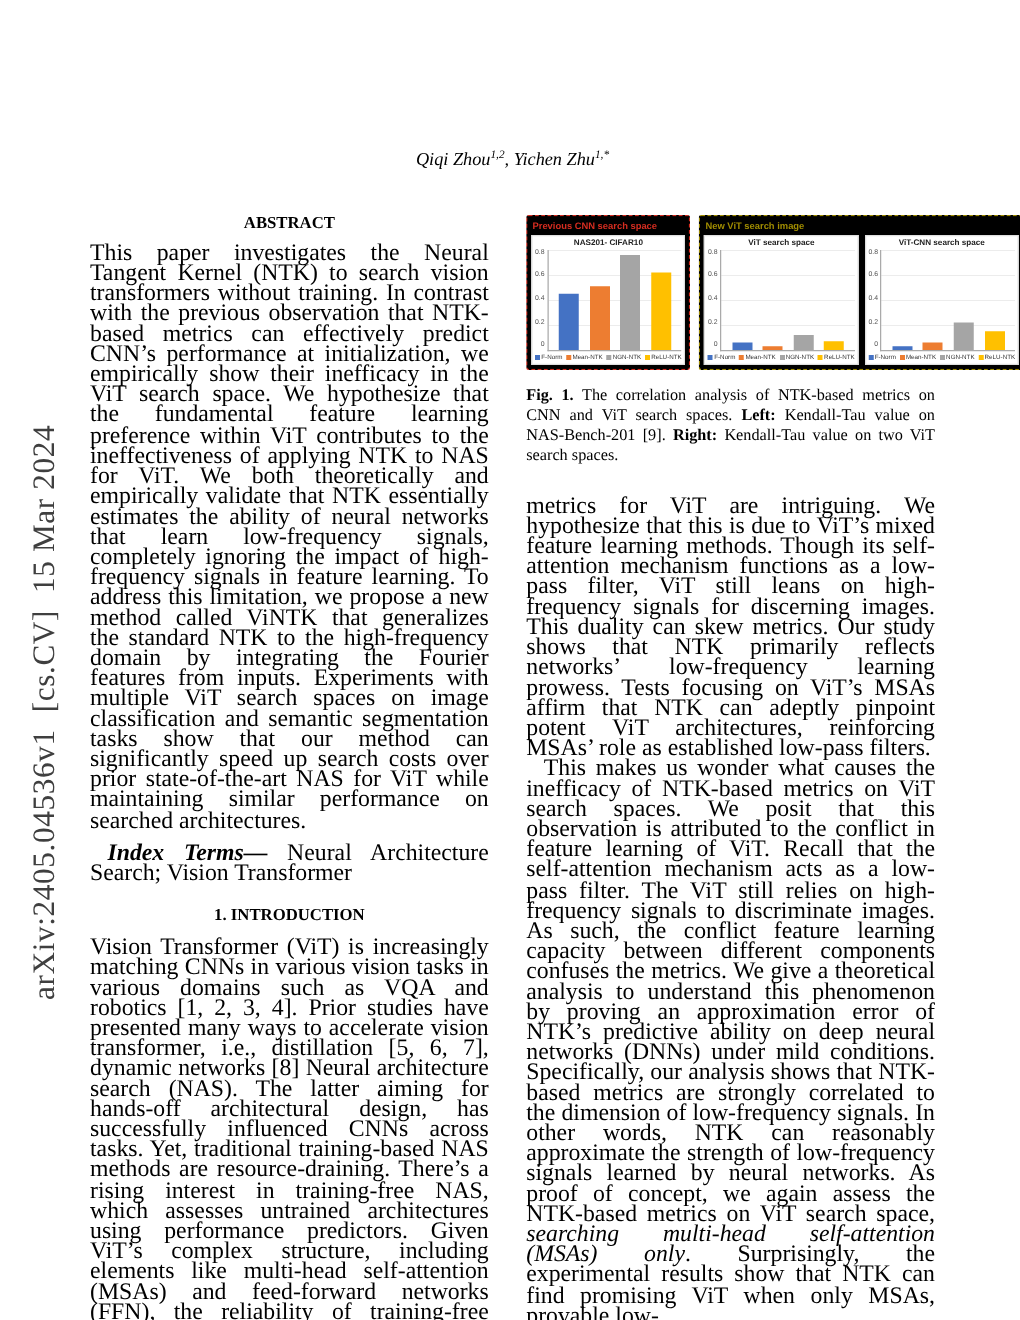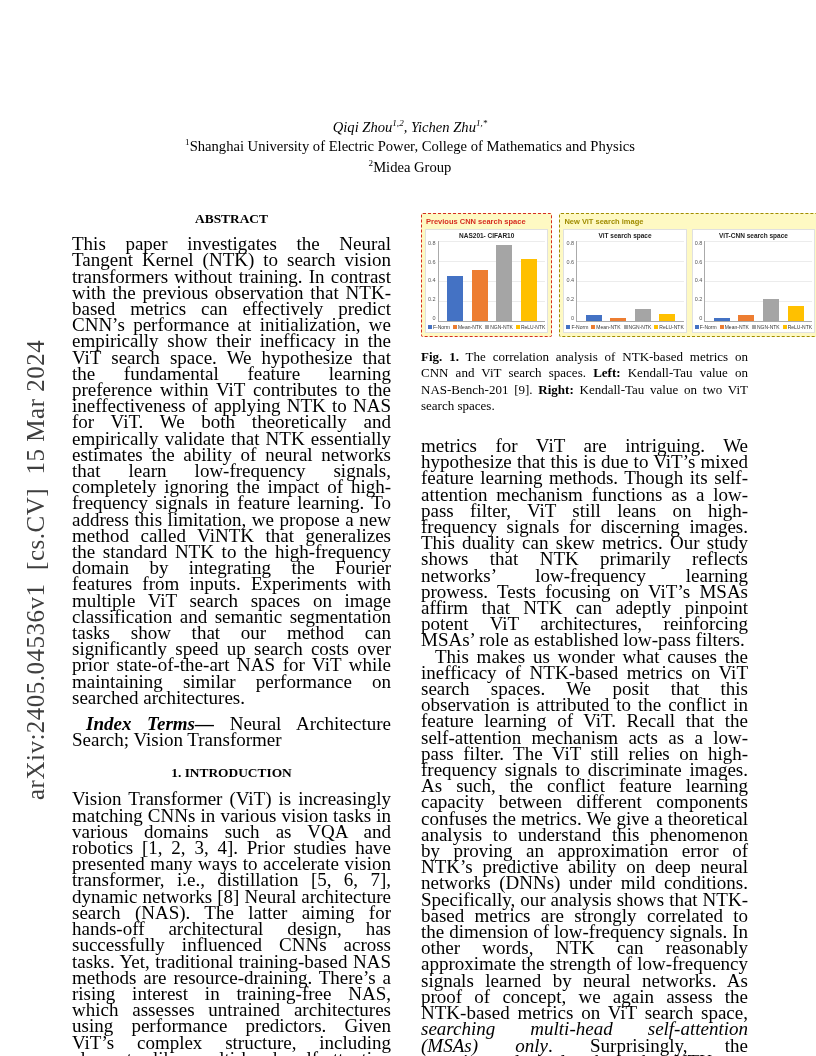--- a/index.html
+++ b/index.html
@@ -41,21 +41,21 @@
   .indent { text-indent: 14px; }
   .rc-par1 { margin-top: 24px; }
   .caption { font-size: 13px; line-height: 16.2px; text-align: justify; margin: 12px 0 0 0; }
   .footnote { margin-top: auto; font-size: 11px; padding-top: 8px; }
   .footnote-rule { width: 163px; border-top: 1px solid #000; margin-bottom: 5px; }
   .footnote-text { padding-left: 11px; }
 
   
   .figure { margin-top: 2px; }
   .fig-row { display: flex; gap: 7px; align-items: stretch; }
-  .fig-panel { border: 1.5px dashed #999; padding: 3px 3px 3px 3px; background: #fef9c3; border-radius: 2px; }
+  .fig-panel { border: 1.5px dashed #999; padding: 3px 3px 3px 3px; background: #000000; border-radius: 2px; }
   .panel-cnn { flex: 0 0 102px; }
   .panel-vit { flex: 1; }
   .panel-head { font-family: "Liberation Sans", sans-serif; font-weight: bold; font-size: 7.5px; margin: 0 0 3px 1px; }
   .panel-charts { display: flex; gap: 5px; }
   .mini-chart { flex: 1; border: 1px solid #e0e0e0; padding: 2px; background: #fff; display: flex; flex-direction: column; }
   .mc-title { font-family: "Liberation Sans", sans-serif; font-weight: bold; font-size: 6.5px; text-align: center; margin-bottom: 2px; color: #222; }
   .mc-plot { display: flex; }
   .mc-ticks {
     display: flex; flex-direction: column; justify-content: space-between; align-items: flex-end;
     font-size: 5.5px; font-family: "Liberation Sans", sans-serif; color: #555;
@@ -81,22 +81,20 @@
 <div class="page">
 
   <div class="arxiv-stamp">arXiv:2405.04536v1  [cs.CV]  15 Mar 2024</div>
 
   <div class="content">
 
 
     <div class="authors"><span><span>Qiqi Zhou</span><sup>1,2</sup></span><span>, </span><span><span>Yichen Zhu</span><sup>1,*</sup></span></div>
 
     <div class="affil">
-      <div><sup>1</sup><span>Shanghai University of Electric Power, College of Mathematics and Physics</span></div>
-      <div><sup>2</sup><span>Midea Group</span></div>
     </div>
 
     <div class="columns">
 
       <div class="col">
         <div class="sec-head">ABSTRACT</div>
         <p class="par">This paper investigates the Neural Tangent Kernel (NTK) to search vision transformers without training. In contrast with the previous observation that NTK-based metrics can effectively predict CNN’s performance at initialization, we empirically show their inefficacy in the ViT search space. We hypothesize that the fundamental feature learning preference within ViT contributes to the ineffectiveness of applying NTK to NAS for ViT. We both theoretically and empirically validate that NTK essentially estimates the ability of neural networks that learn low-frequency signals, completely ignoring the impact of high-frequency signals in feature learning. To address this limitation, we propose a new method called ViNTK that generalizes the standard NTK to the high-frequency domain by integrating the Fourier features from inputs. Experiments with multiple ViT search spaces on image classification and semantic segmentation tasks show that our method can significantly speed up search costs over prior state-of-the-art NAS for ViT while maintaining similar performance on searched architectures.</p>
         <p class="par index-terms"><span class="it-label">Index Terms—</span><span> Neural Architecture Search; Vision Transformer</span></p>
         <div class="sec-head intro-head">1. INTRODUCTION</div>
         <p class="par">Vision Transformer (ViT) is increasingly matching CNNs in various vision tasks in various domains such as VQA and robotics [1, 2, 3, 4]. Prior studies have presented many ways to accelerate vision transformer, i.e., distillation [5, 6, 7], dynamic networks [8] Neural architecture search (NAS). The latter aiming for hands-off architectural design, has successfully influenced CNNs across tasks. Yet, traditional training-based NAS methods are resource-draining. There’s a rising interest in training-free NAS, which assesses untrained architectures using performance predictors. Given ViT’s complex structure, including elements like multi-head self-attention (MSAs) and feed-forward networks (FFN), the reliability of training-free metrics tailored for CNNs in the ViT context is uncharted. The shortcomings of NTK-based</p>

